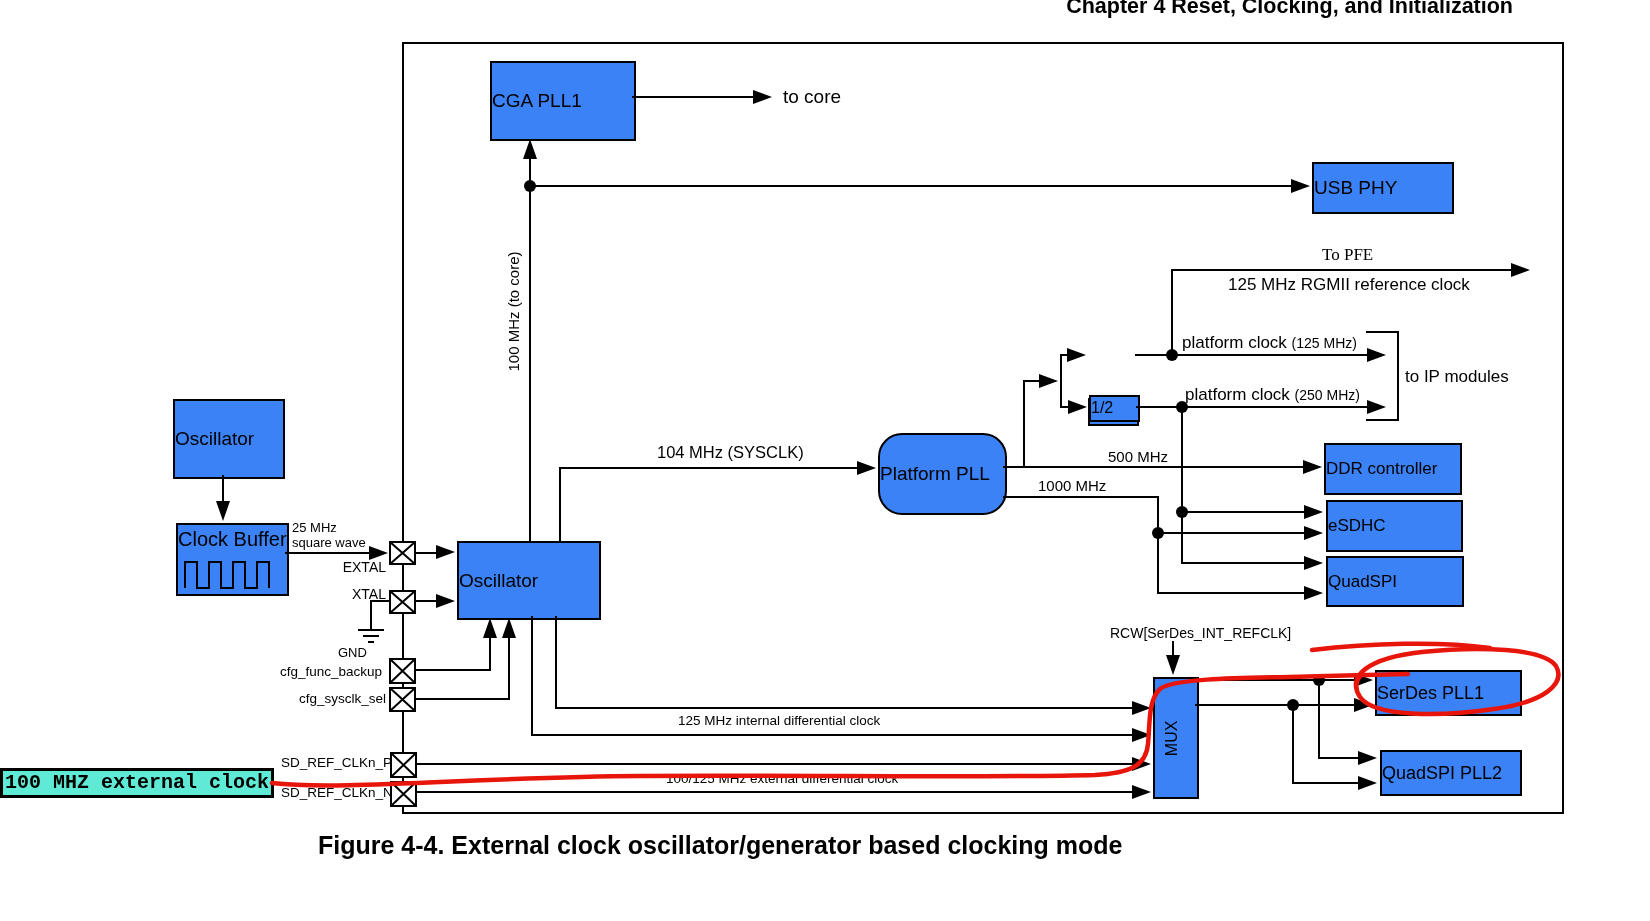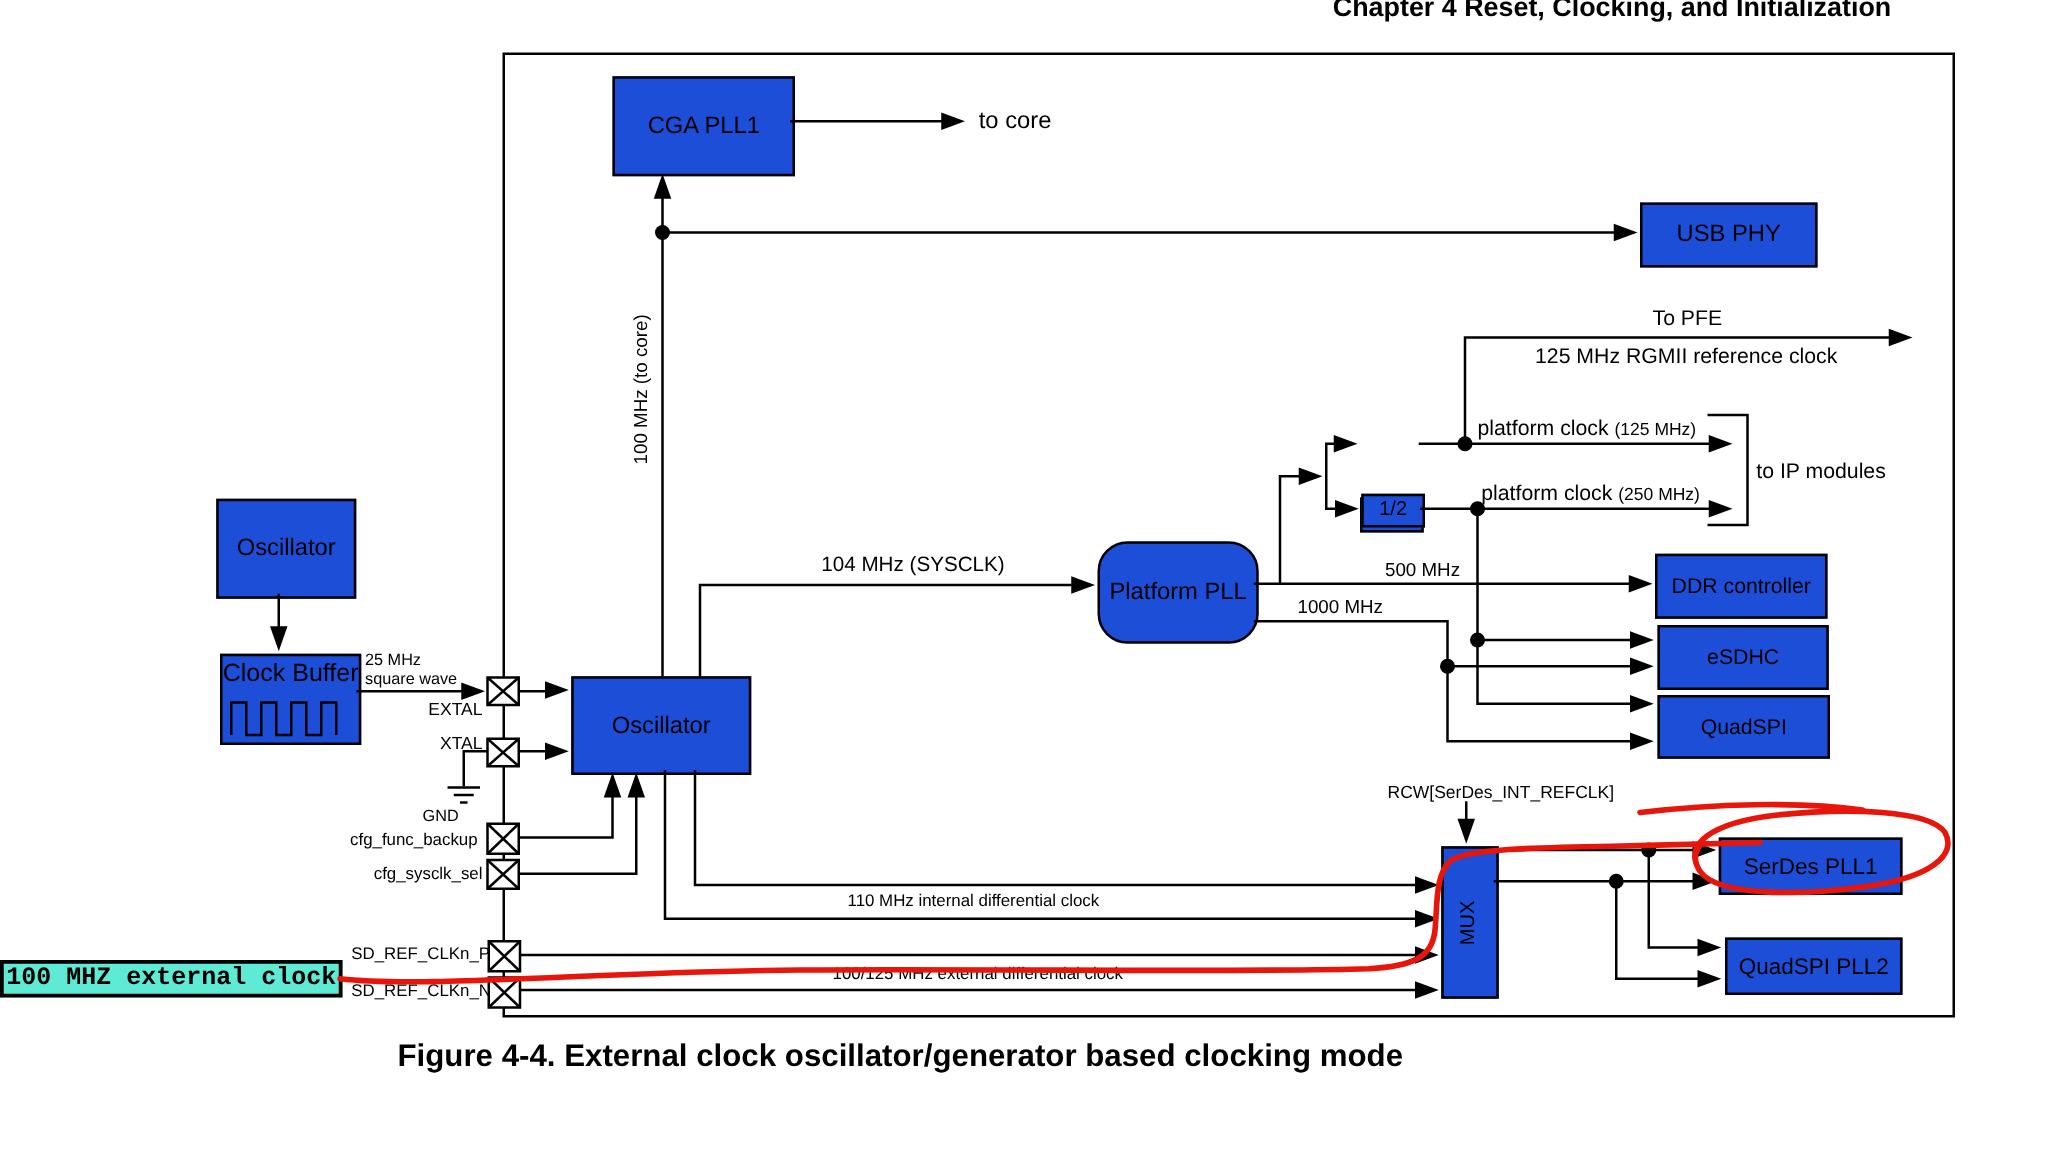--- a/index.html
+++ b/index.html
@@ -1,19 +1,19 @@
 <!DOCTYPE html>
 <html><head>
 <meta charset="utf-8">
 <style>
   html,body{margin:0;padding:0;background:#fff;}
   body{width:1650px;height:921px;position:relative;overflow:hidden;
        font-family:"Liberation Sans","DejaVu Sans",sans-serif;color:#000;}
-  .box{position:absolute;background:#1d4ed8;border:2px solid #000;
-       display:flex;align-items:center;justify-content:center;
+  .box{position:absolute;background:#3b82f6;border:2px solid #000;
+       display:flex;align-items:center;justify-content:flex-start;
        font-size:19px;line-height:1.05;text-align:center;z-index:3;}
   .lbl{position:absolute;font-size:16px;white-space:nowrap;z-index:4;}
   .hdr{position:absolute;top:-6px;right:137px;font-size:21.5px;font-weight:bold;z-index:4;}
   .caption{position:absolute;left:318px;top:831px;font-size:25px;font-weight:bold;z-index:4;}
   .rot{transform:rotate(-90deg);transform-origin:center center;text-align:center;}
   .redbox{position:absolute;left:0px;top:768px;width:268px;height:24px;border:3px solid #000;
           background:#5eead4;font-family:"Liberation Mono","DejaVu Sans Mono",monospace;
           font-weight:bold;font-size:20px;line-height:24px;text-align:center;
           white-space:nowrap;z-index:6;}
   svg.ink{position:absolute;left:0;top:0;z-index:5;pointer-events:none;}
@@ -65,37 +65,37 @@
     <span>SerDes PLL1</span>
   </div>
 <div class="box" style="left:1380px;top:750px;width:138px;height:42px;font-size:18px;">
     <span>QuadSPI PLL2</span>
   </div>
 
 <div class="redbox">100 MHZ external clock</div>
 
 <div class="lbl" style="left:783px;top:86px;font-size:19px;">to core</div>
 <div class="lbl rot" style="left:433px;top:303px;width:160px;font-size:15px;">100 MHz (to core)</div>
-<div class="lbl" style="left:1322px;top:245px;font-size:17px;">To PFE</div>
+<div class="lbl" style="left:1322px;top:245px;font-size:17px;font-family:Liberation Serif, serif;">To PFE</div>
 <div class="lbl" style="left:1228px;top:275px;font-size:17px;">125 MHz RGMII reference clock</div>
 <div class="lbl" style="left:1182px;top:333px;font-size:17px;"><span>platform clock</span> <span class="small">(125 MHz)</span></div>
 <div class="lbl" style="left:1185px;top:385px;font-size:17px;"><span>platform clock</span> <span class="small">(250 MHz)</span></div>
 <div class="lbl" style="left:1405px;top:367px;font-size:17px;">to IP modules</div>
 <div class="lbl" style="left:1108px;top:448px;font-size:15px;">500 MHz</div>
 <div class="lbl" style="left:1038px;top:477px;font-size:15px;">1000 MHz</div>
 <div class="lbl" style="left:657px;top:443px;font-size:16.5px;">104 MHz (SYSCLK)</div>
 <div class="lbl" style="left:292px;top:521px;font-size:13px;line-height:1.15;"><span>25 MHz</span><br><span>square wave</span></div>
 <div class="lbl" style="left:280px;top:559px;width:106px;text-align:right;font-size:14px;">EXTAL</div>
 <div class="lbl" style="left:280px;top:586px;width:106px;text-align:right;font-size:14px;">XTAL</div>
 <div class="lbl" style="left:338px;top:645px;font-size:13px;">GND</div>
 <div class="lbl" style="left:280px;top:664px;width:106px;text-align:left;font-size:13.5px;">cfg_func_backup</div>
 <div class="lbl" style="left:280px;top:691px;width:106px;text-align:right;font-size:13.5px;">cfg_sysclk_sel</div>
 <div class="lbl" style="left:281px;top:755px;width:106px;text-align:right;font-size:13.5px;">SD_REF_CLKn_P</div>
 <div class="lbl" style="left:281px;top:785px;width:106px;text-align:right;font-size:13.5px;">SD_REF_CLKn_N</div>
-<div class="lbl" style="left:678px;top:713px;font-size:13.5px;">110 MHz internal differential clock</div>
+<div class="lbl" style="left:678px;top:713px;font-size:13.5px;">125 MHz internal differential clock</div>
 <div class="lbl" style="left:666px;top:771px;font-size:13.5px;">100/125 MHz external differential clock</div>
 <div class="lbl" style="left:1110px;top:625px;font-size:14px;">RCW[SerDes_INT_REFCLK]</div>
 
 <div class="caption">Figure 4-4. External clock oscillator/generator based clocking mode</div>
 
 <svg class="ink" width="1650" height="921" viewBox="0 0 1650 921">
   <g fill="none" stroke="#000" stroke-width="2">
     <rect x="403" y="43" width="1160" height="770"></rect>
     <path d="
       M632 97 H755

